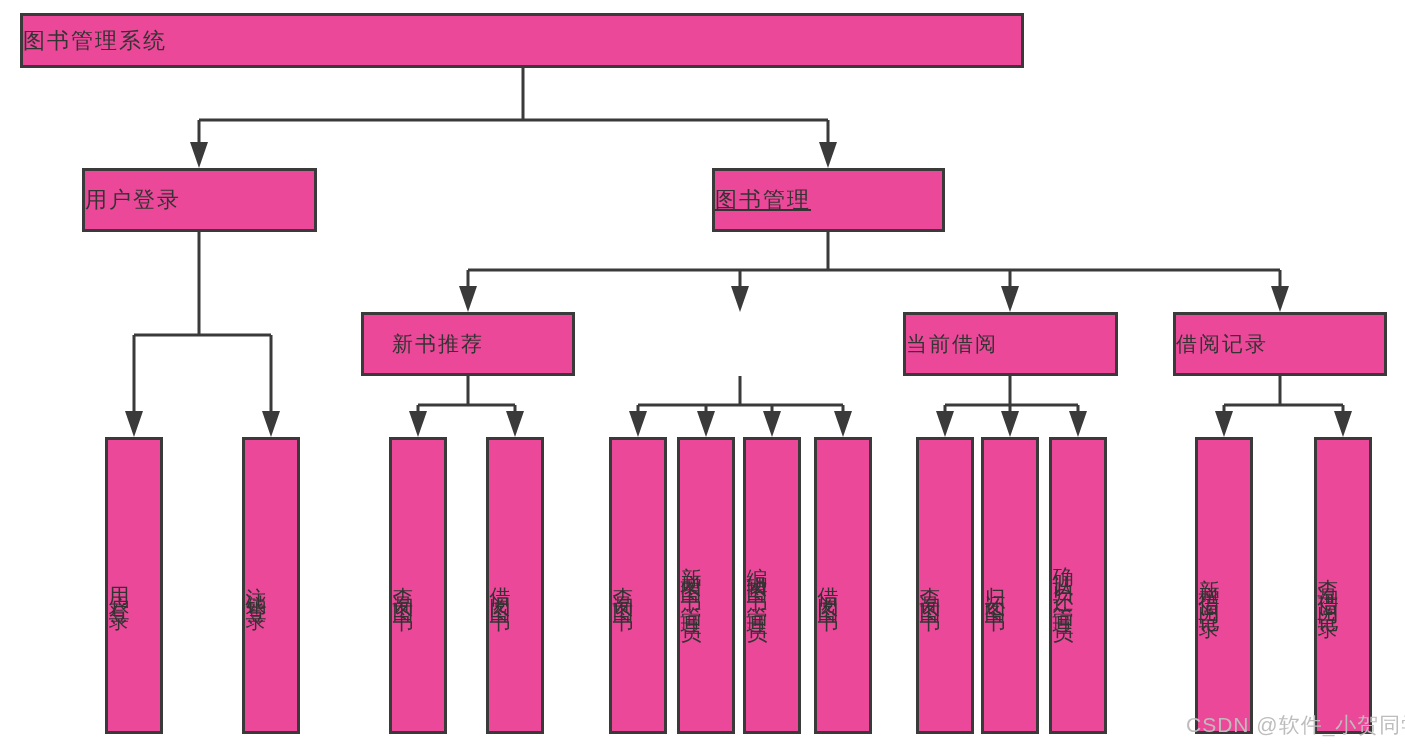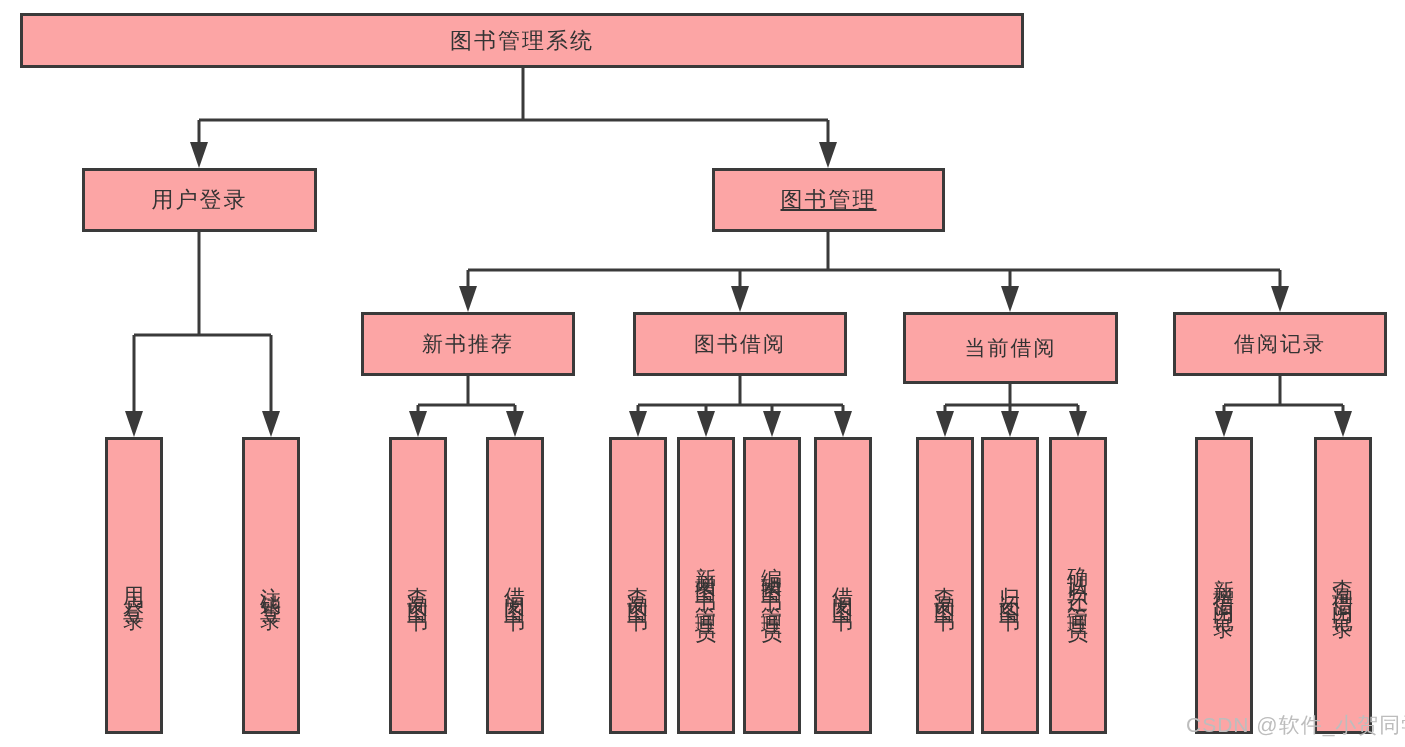--- a/index.html
+++ b/index.html
@@ -4,22 +4,22 @@
 <style>
   html,body{margin:0;padding:0;background:#ffffff;}
   body{width:1405px;height:747px;overflow:hidden;
        font-family:"Liberation Sans",sans-serif;}
   #canvas{position:relative;width:1405px;height:747px;background:#ffffff;}
   #connector-layer{position:absolute;left:0;top:0;pointer-events:none;}
   .node{
     position:absolute;
     box-sizing:border-box;
     border:3px solid #3a3a3a;
-    background:#fca5a5;
-    display:flex;align-items:center;justify-content:center;
+    background:#ec4899;
+    display:flex;align-items:center;justify-content:flex-start;
     color:#333333;
   }
   .h-label{font-size:22px;letter-spacing:2px;white-space:nowrap;}
   .lvl3 .h-label{font-size:21px;}
   .leaf{
     top:437px;height:297px;width:58px;
   }
   .vtext{
     writing-mode:vertical-rl;
     text-orientation:mixed;
@@ -79,27 +79,24 @@
     <span class="h-label">图书管理系统</span>
   </div>
 
   <div class="node" style="left:82px;top:168px;width:235px;height:64px;">
     <span class="h-label">用户登录</span>
   </div>
   <div class="node" style="left:712px;top:168px;width:233px;height:64px;text-decoration:underline;">
     <span class="h-label">图书管理</span>
   </div>
 
-  <div class="node lvl3" style="left:361px;top:312px;width:214px;height:64px;">
+  <div class="node lvl3" style="left:361px;top:312px;width:214px;height:64px;padding-left:28px;">
     <span class="h-label">新书推荐</span>
   </div>
-  <div class="node lvl3" style="left:633px;top:312px;width:214px;height:64px;">
-    <span class="h-label">图书借阅</span>
-  </div>
-  <div class="node lvl3" style="left:903px;top:312px;width:215px;height:72px;">
+  <div class="node lvl3" style="left:903px;top:312px;width:215px;height:64px;">
     <span class="h-label">当前借阅</span>
   </div>
   <div class="node lvl3" style="left:1173px;top:312px;width:214px;height:64px;">
     <span class="h-label">借阅记录</span>
   </div>
 
   <div class="node leaf" style="left:105px;">
     <span class="vtext">用户登录</span>
   </div>
   <div class="node leaf" style="left:242px;">

